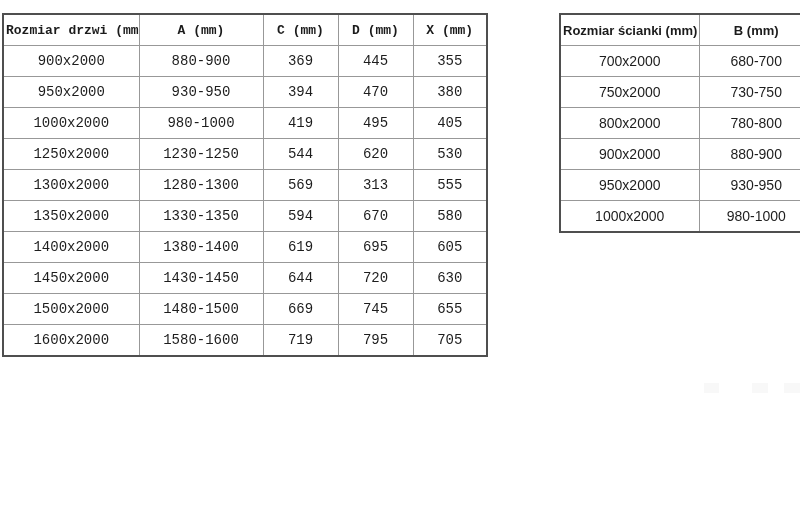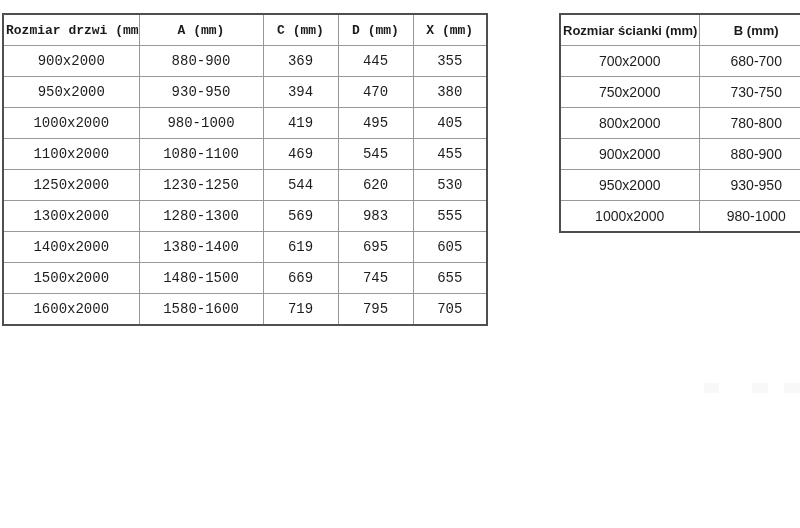--- a/index.html
+++ b/index.html
@@ -100,46 +100,53 @@
         <td>380</td>
       </tr>
       <tr>
         <td>1000x2000</td>
         <td>980-1000</td>
         <td>419</td>
         <td>495</td>
         <td>405</td>
       </tr>
       <tr>
-        <td>1100x2000</td>
-        <td>1080-1100</td>
-        <td>469</td>
-        <td>545</td>
-        <td>455</td>
-      </tr>
-      <tr>
         <td>1250x2000</td>
         <td>1230-1250</td>
         <td>544</td>
         <td>620</td>
         <td>530</td>
       </tr>
       <tr>
         <td>1300x2000</td>
         <td>1280-1300</td>
         <td>569</td>
-        <td>983</td>
+        <td>313</td>
         <td>555</td>
+      </tr>
+      <tr>
+        <td>1350x2000</td>
+        <td>1330-1350</td>
+        <td>594</td>
+        <td>670</td>
+        <td>580</td>
       </tr>
       <tr>
         <td>1400x2000</td>
         <td>1380-1400</td>
         <td>619</td>
         <td>695</td>
         <td>605</td>
+      </tr>
+      <tr>
+        <td>1450x2000</td>
+        <td>1430-1450</td>
+        <td>644</td>
+        <td>720</td>
+        <td>630</td>
       </tr>
       <tr>
         <td>1500x2000</td>
         <td>1480-1500</td>
         <td>669</td>
         <td>745</td>
         <td>655</td>
       </tr>
       <tr>
         <td>1600x2000</td>

